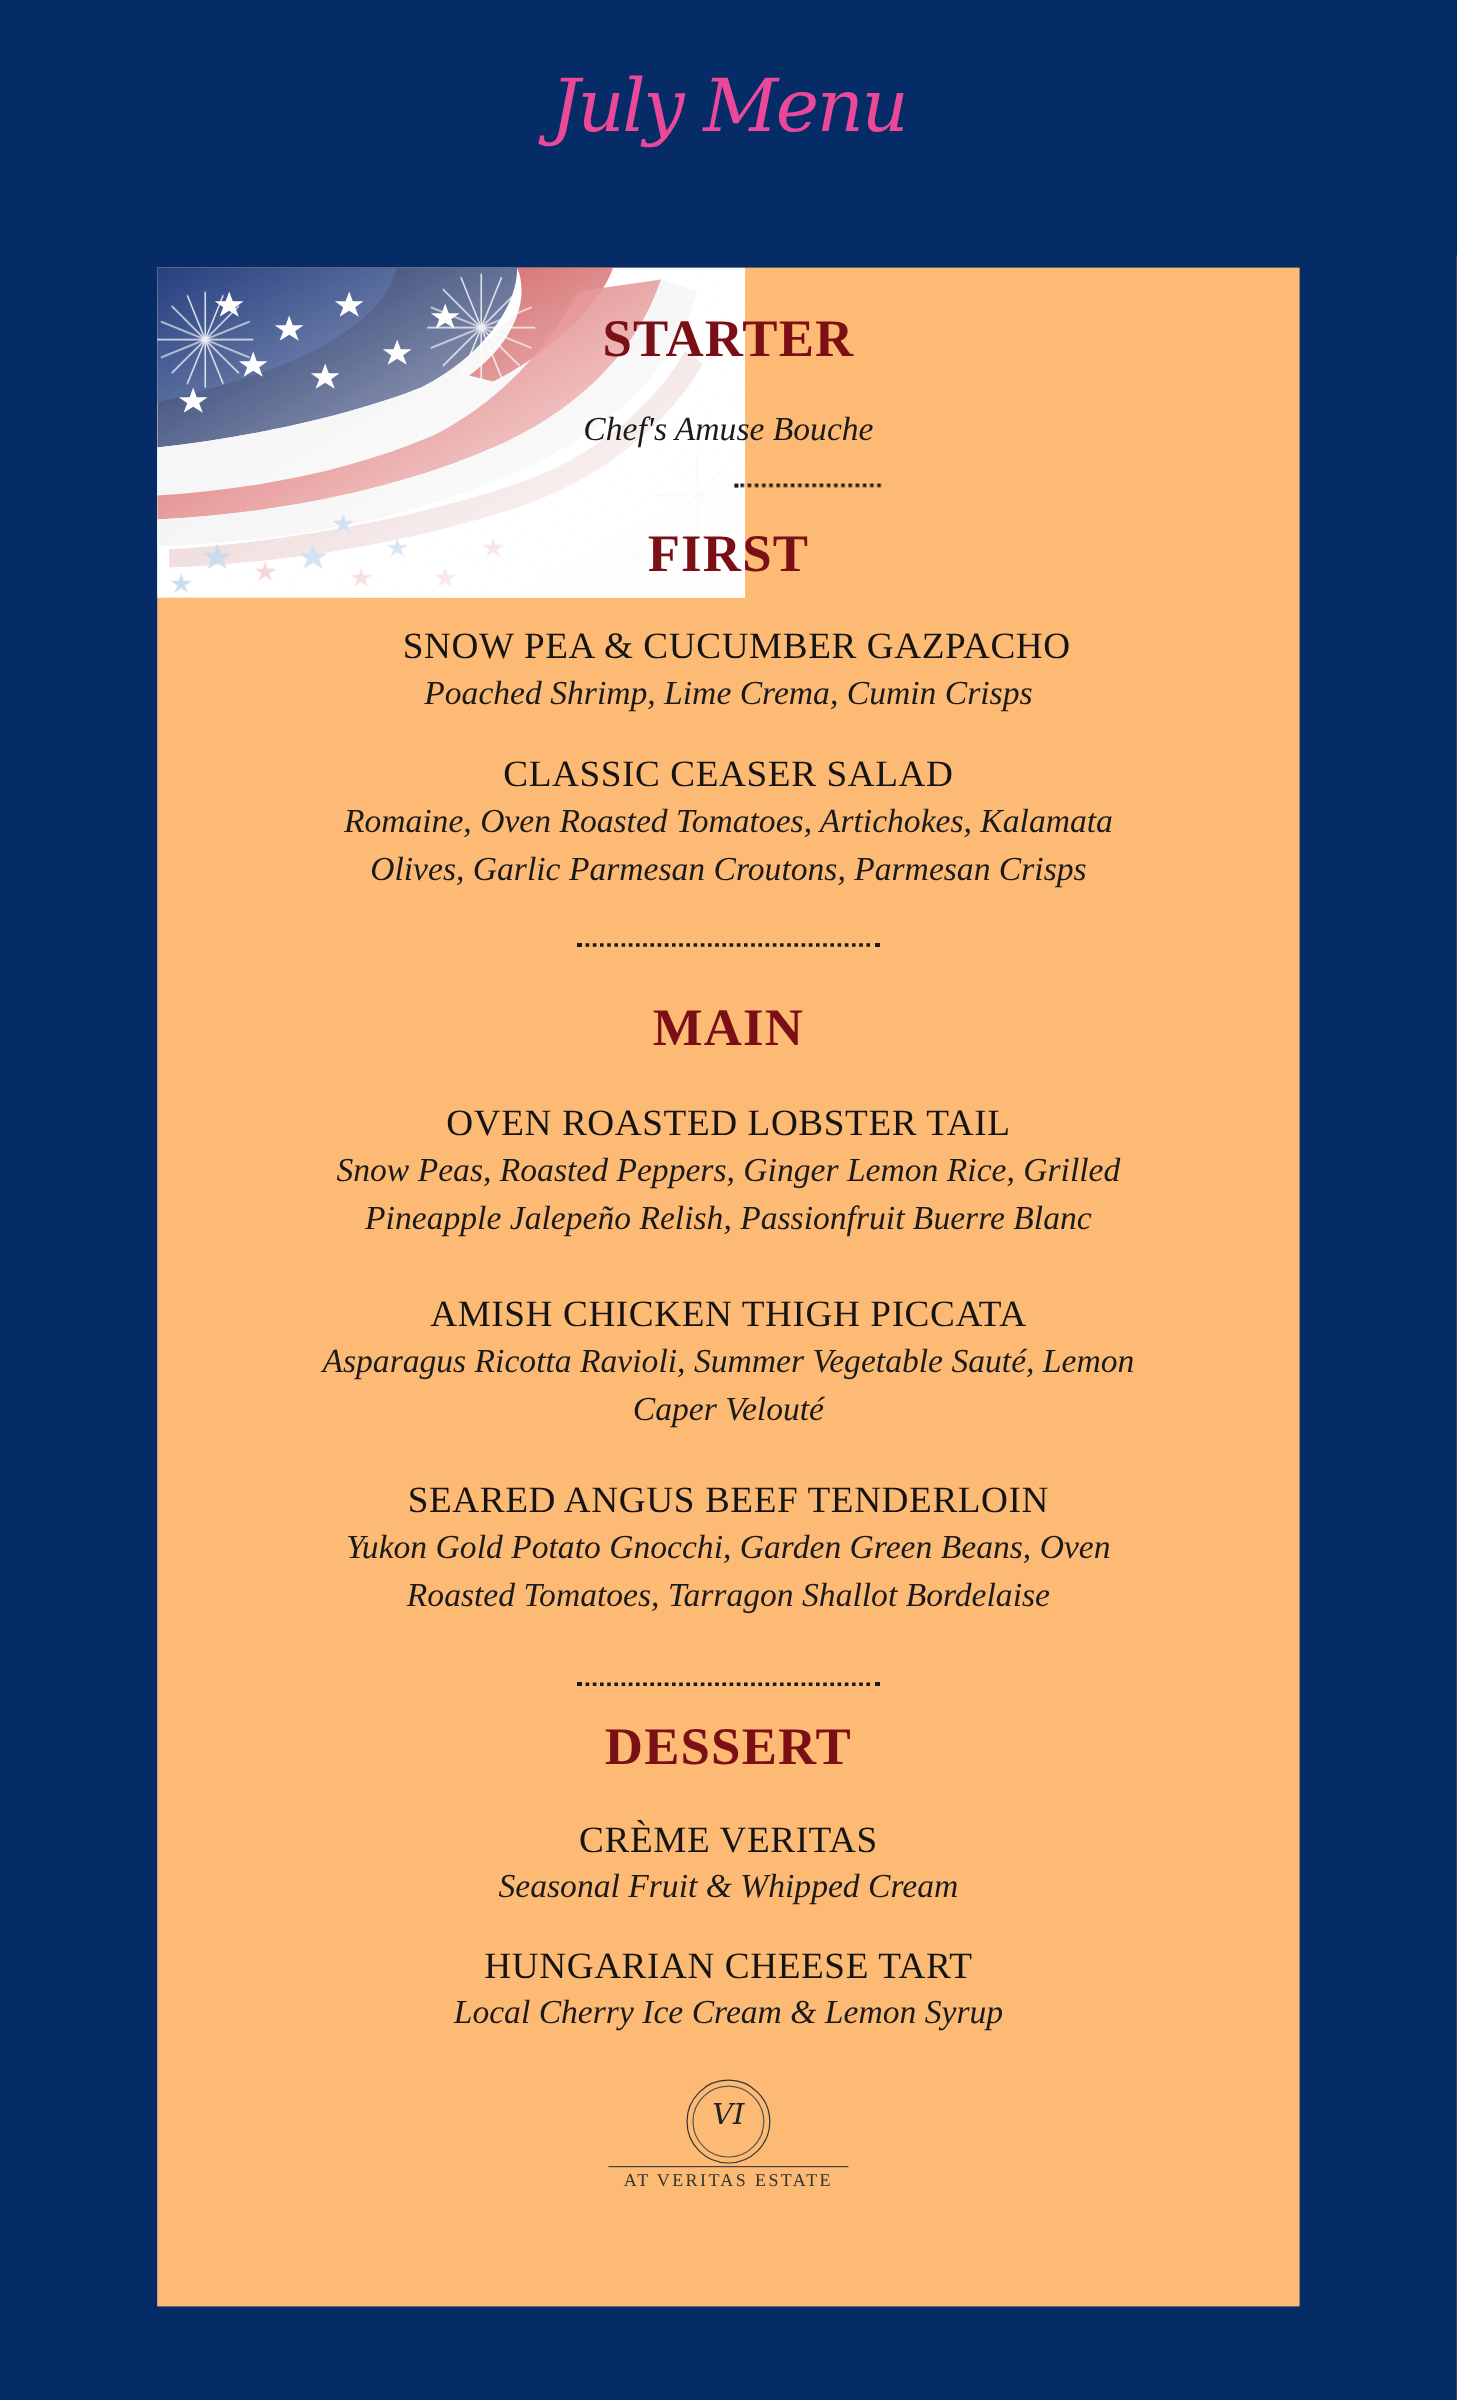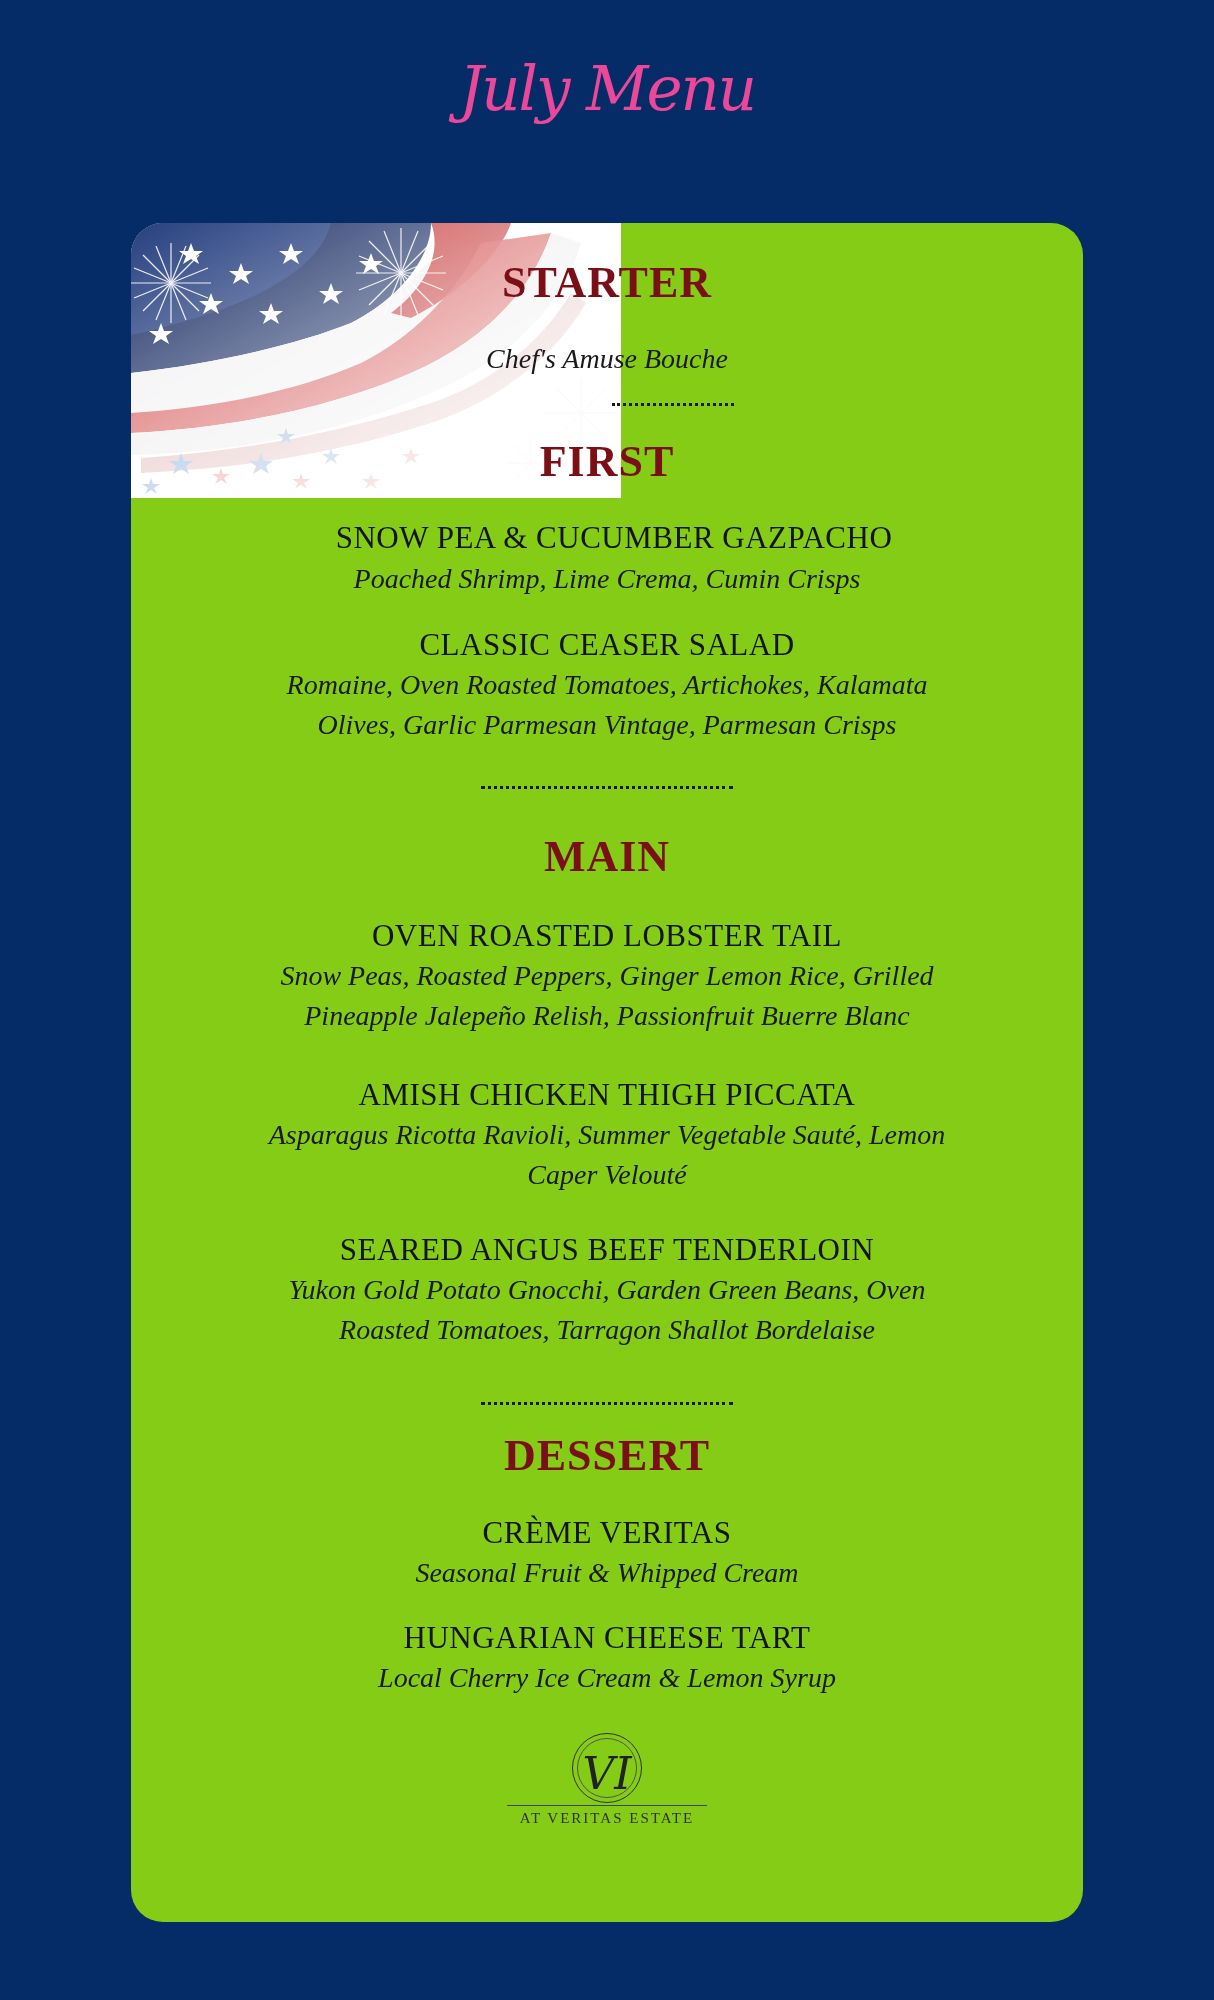--- a/index.html
+++ b/index.html
@@ -17,23 +17,22 @@
     font-family: "DejaVu Serif", "Liberation Serif", serif;
     font-style: italic;
     font-size: 61px;
     letter-spacing: -2px;
     line-height: 1;
   }
   .card {
     position: absolute;
     left: 131px; top: 223px;
     width: 952px; height: 1699px;
-    background: #84cc16;
+    background: #fdba74;
     overflow: hidden;
-    border-radius: 32px;
   }
   .flag {
     position: absolute; left: 0; top: 0;
     width: 490px; height: 275px;
     pointer-events: none;
   }
   .content {
     position: absolute; left: 0; right: 0; top: 0;
     text-align: center;
   }
@@ -75,21 +74,21 @@
     border-radius: 50%;
     border: 1.5px solid #333;
     position: relative;
   }
   .logo-mark::after {
     content: ""; position: absolute; inset: 4px;
     border-radius: 50%; border: 1px solid #555;
   }
   .logo-mark span {
     position: absolute; left: 0; right: 0; top: 14px;
-    font-style: italic; font-size: 44px; color: #222;
+    font-style: italic; font-size: 24px; color: #222;
     font-family: "DejaVu Serif", serif;
   }
   .logo-name {
     font-family: "DejaVu Serif", serif;
     font-style: italic;
     font-size: 50px;
     color: #1a1a1a;
     letter-spacing: -1px;
     margin-top: -4px;
     line-height: 1.1;
@@ -220,21 +219,21 @@
   <div class="content">
 
     <div class="section-title" style="top:34px;">STARTER</div>
     <div class="item-desc" style="top:116px; font-size:28px;">Chef's Amuse Bouche</div>
     <div class="divider" style="left:481px; width:122px; top:180px;"></div>
 
     <div class="section-title" style="top:213px;">FIRST</div>
     <div class="item-name" style="top:297px;padding-left:14px;">SNOW PEA &amp; CUCUMBER GAZPACHO</div>
     <div class="item-desc" style="top:336px;">Poached Shrimp, Lime Crema, Cumin Crisps</div>
     <div class="item-name" style="top:404px;">CLASSIC CEASER SALAD</div>
-    <div class="item-desc" style="top:442px;">Romaine, Oven Roasted Tomatoes, Artichokes, Kalamata Olives, Garlic Parmesan Vintage, Parmesan Crisps</div>
+    <div class="item-desc" style="top:442px;">Romaine, Oven Roasted Tomatoes, Artichokes, Kalamata Olives, Garlic Parmesan Croutons, Parmesan Crisps</div>
     <div class="divider" style="left:350px; width:252px; top:563px;"></div>
 
     <div class="section-title" style="top:608px;">MAIN</div>
     <div class="item-name" style="top:695px;">OVEN ROASTED LOBSTER TAIL</div>
     <div class="item-desc" style="top:733px;">Snow Peas, Roasted Peppers, Ginger Lemon Rice, Grilled Pineapple Jalepeño Relish, Passionfruit Buerre Blanc</div>
     <div class="item-name" style="top:854px;">AMISH CHICKEN THIGH PICCATA</div>
     <div class="item-desc" style="top:892px;">Asparagus Ricotta Ravioli, Summer Vegetable Sauté, Lemon Caper Velouté</div>
     <div class="item-name" style="top:1009px;">SEARED ANGUS BEEF TENDERLOIN</div>
     <div class="item-desc" style="top:1047px;">Yukon Gold Potato Gnocchi, Garden Green Beans, Oven Roasted Tomatoes, Tarragon Shallot Bordelaise</div>
     <div class="divider" style="left:350px; width:252px; top:1179px;"></div>

